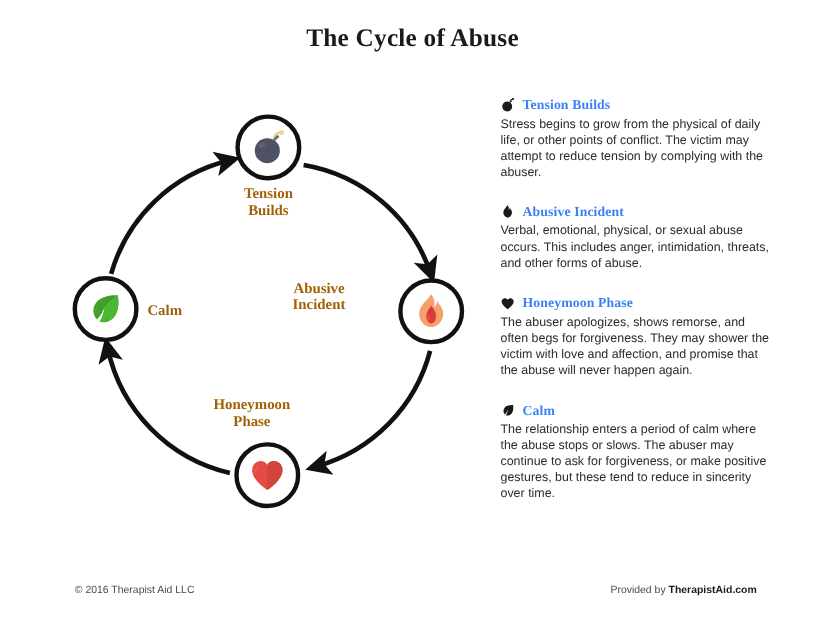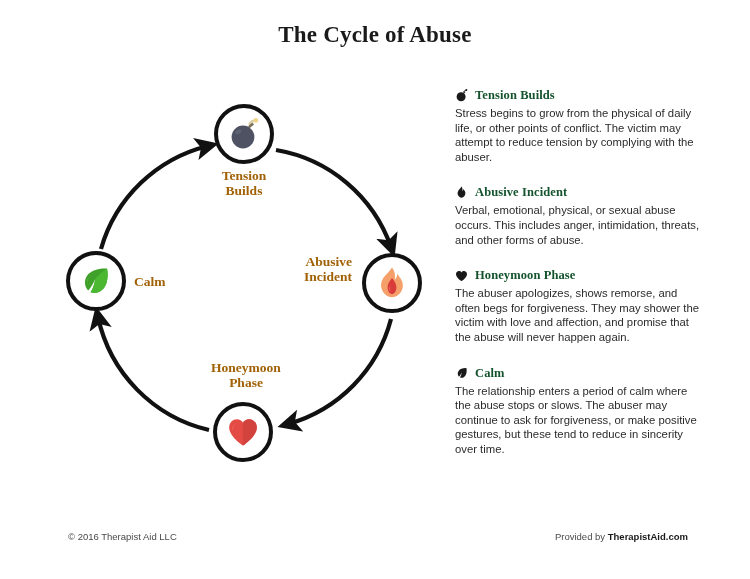--- a/index.html
+++ b/index.html
@@ -47,21 +47,21 @@
   .node-label {
     position: absolute;
     font-family: "Liberation Serif", serif;
     font-weight: bold;
     font-size: 13.5px;
     line-height: 15px;
     color: #a16207;
     text-align: center;
     white-space: nowrap;
   }
-  .node-label.right-align { text-align: right; }
+  .node-label.right-align { }
   .node-label.left-align  { text-align: left; }
 
   
   .node-circle {
     position: absolute;
     width: 60px;
     height: 60px;
     border-radius: 50%;
     background: #ffffff;
     border: 4px solid #111111;
@@ -92,21 +92,21 @@
     flex: 0 0 auto;
     display: flex;
     align-items: center;
     justify-content: center;
   }
   .desc-bullet svg { display: block; }
   .desc-title {
     font-family: "Liberation Serif", serif;
     font-weight: bold;
     font-size: 12.5px;
-    color: #14532d;
+    color: #3b82f6;
     letter-spacing: 0.1px;
   }
   .desc-body {
     font-family: "Liberation Sans", sans-serif;
     font-size: 11.3px;
     line-height: 14.6px;
     color: #2b2b2b;
   }
 
   
@@ -189,21 +189,21 @@
 
   <div class="node-circle" style="left:213px; top:342px;">
     <span>
       <svg width="34" height="32" viewBox="0 0 34 32">
         <path d="M17 29.4 C17 29.4 3.2 20.6 3.2 11.4 C3.2 6.6 6.8 3.2 11.0 3.2 C13.6 3.2 15.8 4.6 17 6.8 C18.2 4.6 20.4 3.2 23.0 3.2 C27.2 3.2 30.8 6.6 30.8 11.4 C30.8 20.6 17 29.4 17 29.4 Z" fill="#e34b44"></path>
         <path d="M17 6.8 C18.2 4.6 20.4 3.2 23.0 3.2 C27.2 3.2 30.8 6.6 30.8 11.4 C30.8 20.6 17 29.4 17 29.4 Z" fill="#d2433d"></path>
         <path d="M9.6 7.4 C7.6 8.4 6.4 10.2 6.4 12.4 C6.4 13.4 6.7 14.4 7.1 15.3 C6.2 12.2 7.0 9.2 9.6 7.4 Z" fill="#f08a82" opacity="0.85"></path>
       </svg>
     </span>
   </div>
-  <div class="node-label" style="left:166px; top:300px; width:160px;">
+  <div class="node-label" style="left:149px; top:300px; width:160px;">
     <div>Honeymoon</div>
     <div>Phase</div>
   </div>
 
   <div class="node-circle" style="left:66px; top:191px;">
     <span>
       <svg width="32" height="32" viewBox="0 0 32 32">
         <path d="M27.0 3.5 C19.0 3.0 11.0 5.2 7.2 10.4 C3.6 15.3 4.6 21.6 8.2 25.4 C12.6 21.0 15.2 14.0 15.2 14.0 C15.2 14.0 14.4 21.6 10.6 27.2 C17.0 29.6 24.0 25.6 26.4 18.2 C28.2 12.6 27.8 7.2 27.0 3.5 Z" fill="#3fa12a"></path>
         <path d="M27.0 3.5 C27.8 7.2 28.2 12.6 26.4 18.2 C24.0 25.6 17.0 29.6 10.6 27.2 C14.4 21.6 15.2 14.0 15.2 14.0 C15.2 14.0 20.0 8.0 27.0 3.5 Z" fill="#4cb832"></path>
         <path d="M9.0 12.2 C7.0 15.2 6.6 19.0 7.6 22.0 C6.4 18.4 6.8 14.8 9.0 12.2 Z" fill="#7fd05e" opacity="0.9"></path>

